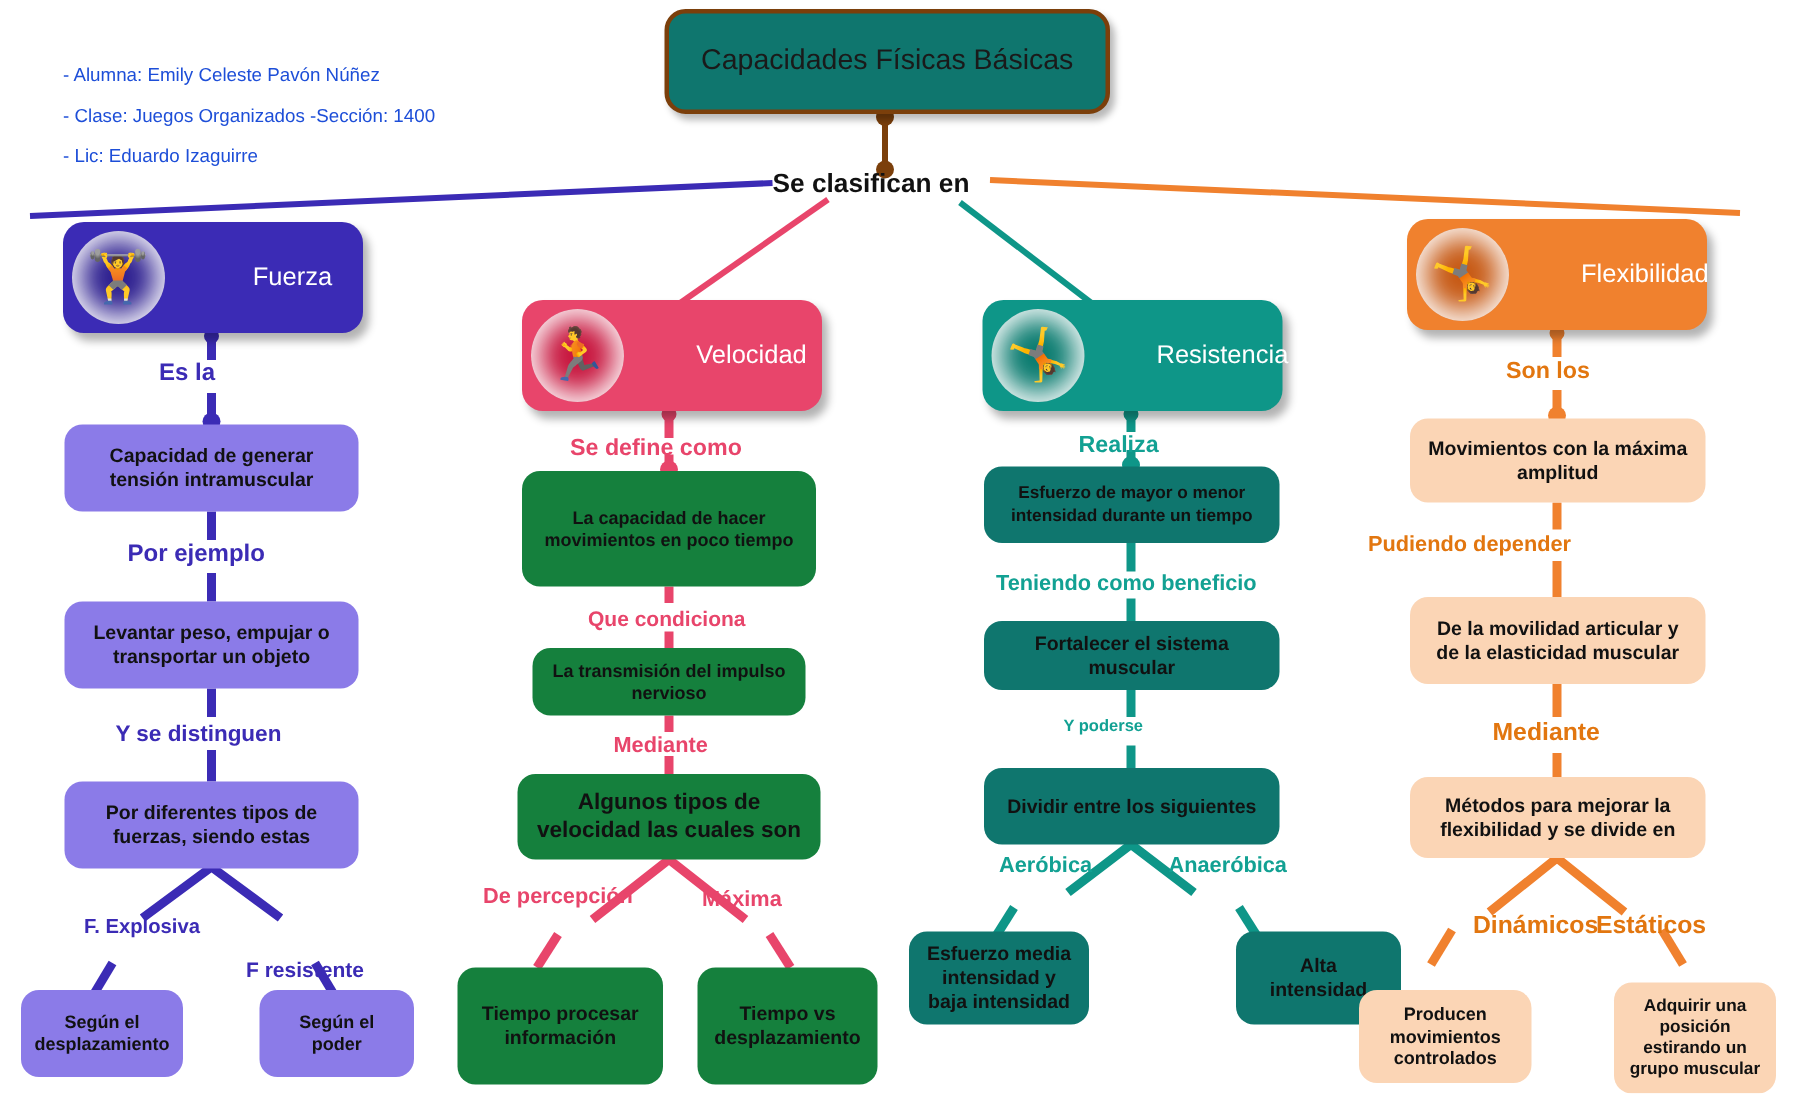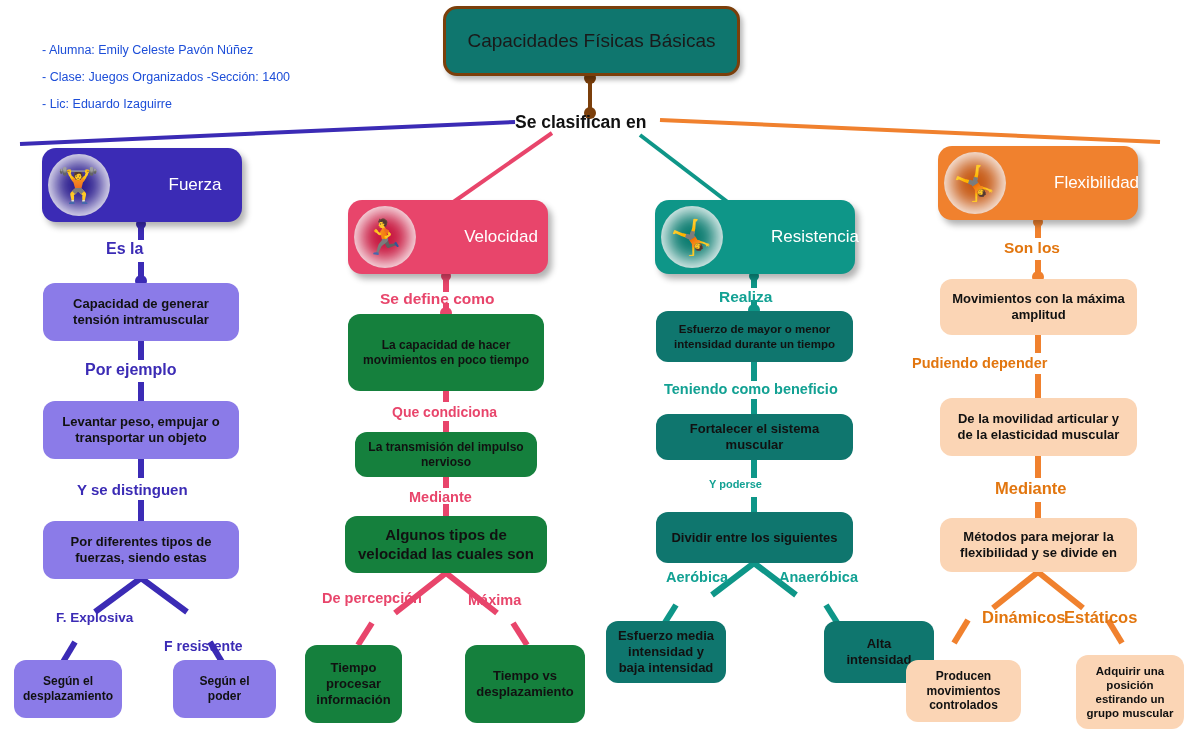--- a/index.html
+++ b/index.html
@@ -169,21 +169,21 @@
     <span class="label">Velocidad</span>
   </div>
   <div class="wlab c-pink-txt" style="left:380px;top:290px;font-size:15.5px;">Se define como</div>
   <div class="node box s12 c-pink-box" style="left:348px;top:314px;width:196px;height:77px;">La capacidad de hacer movimientos en poco tiempo</div>
   <div class="wlab c-pink-txt" style="left:392px;top:404px;font-size:14px;">Que condiciona</div>
   <div class="node box s12 c-pink-box" style="left:355px;top:432px;width:182px;height:45px;">La transmisión del impulso nervioso</div>
   <div class="wlab c-pink-txt" style="left:409px;top:489px;font-size:14.5px;">Mediante</div>
   <div class="node box s15 c-pink-box" style="left:345px;top:516px;width:202px;height:57px;">Algunos tipos de velocidad las cuales son</div>
   <div class="wlab c-pink-txt" style="left:322px;top:590px;font-size:14.5px;">De percepción</div>
   <div class="wlab c-pink-txt" style="left:468px;top:592px;font-size:14.5px;">Máxima</div>
-  <div class="node box s13 c-pink-box" style="left:305px;top:645px;width:97px;height:78px;">Tiempo procesar información</div>
+  <div class="node box s13 c-pink-box" style="left:305px;top:645px;width:137px;height:78px;">Tiempo procesar información</div>
   <div class="node box s13 c-pink-box" style="left:465px;top:645px;width:120px;height:78px;">Tiempo vs desplazamiento</div>
 
   <div class="node branch-head c-teal-head" style="left:655px;top:200px;width:200px;height:74px;">
     <span class="ico c-teal-ico">🤸</span>
     <span class="label">Resistencia</span>
   </div>
   <div class="wlab c-teal-txt" style="left:719px;top:288px;font-size:15.5px;">Realiza</div>
   <div class="node box s115 c-teal-box" style="left:656px;top:311px;width:197px;height:51px;">Esfuerzo de mayor o menor intensidad durante un tiempo</div>
   <div class="wlab c-teal-txt" style="left:664px;top:381px;font-size:14.5px;">Teniendo como beneficio</div>
   <div class="node box s13 c-teal-box" style="left:656px;top:414px;width:197px;height:46px;">Fortalecer el sistema muscular</div>

